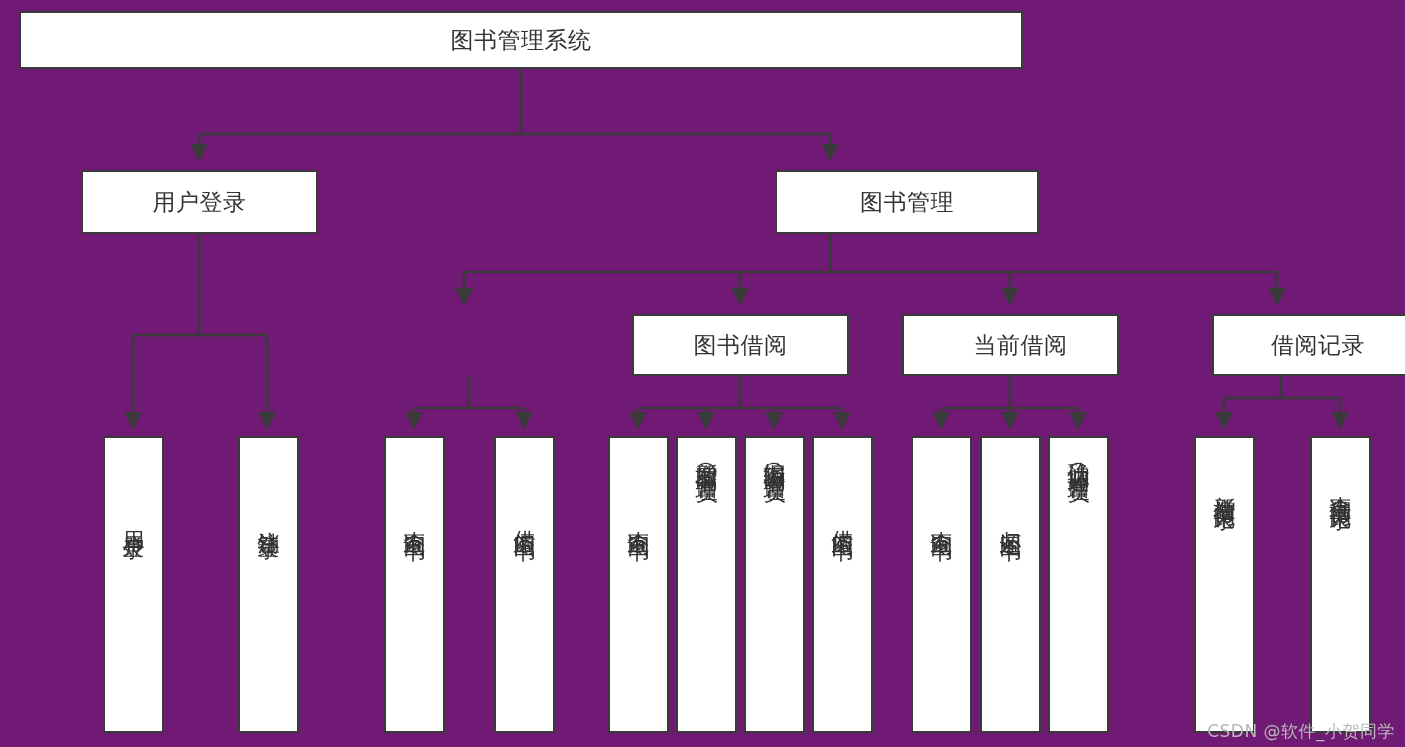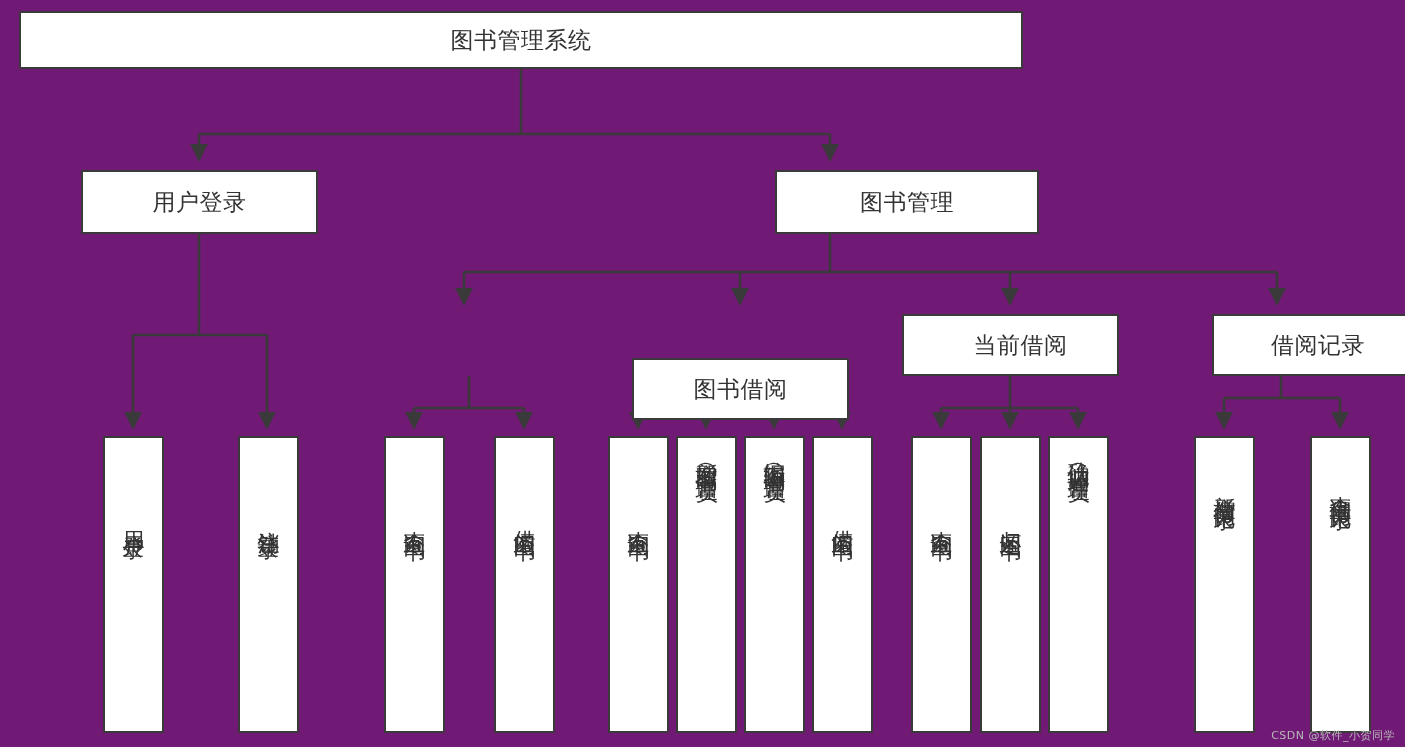--- a/index.html
+++ b/index.html
@@ -56,21 +56,21 @@
     letter-spacing: 3px;
     line-height: 1;
     white-space: nowrap;
     height: auto;
     margin: 0 auto;
   }
   .watermark {
     position: absolute;
     right: 10px;
     bottom: 4px;
-    font-size: 11px;
+    font-size: 17px;
     color: #b8b8b8;
     white-space: nowrap;
     letter-spacing: 0.5px;
   }
 </style>
 </head>
 <body>
 
 <div id="diagram-root">
 
@@ -130,21 +130,21 @@
 
   <div class="node" style="left:81px; top:170px; width:237px; height:64px;">
     <span class="node-label">用户登录</span>
   </div>
 
   <div class="node" style="left:731px; top:170px; width:264px; height:64px;margin-left:44px;">
     <span class="node-label">图书管理</span>
   </div>
 
 
-  <div class="node" style="left:632px; top:314px; width:217px; height:62px;margin-top:44px;">
+  <div class="node" style="left:632px; top:314px; width:217px; height:62px;">
     <span class="node-label">图书借阅</span>
   </div>
 
   <div class="node" style="left:902px; top:314px; width:217px; height:62px;padding-left:20px;">
     <span class="node-label">当前借阅</span>
   </div>
 
   <div class="node" style="left:1212px; top:314px; width:212px; height:62px;">
     <span class="node-label">借阅记录</span>
   </div>

